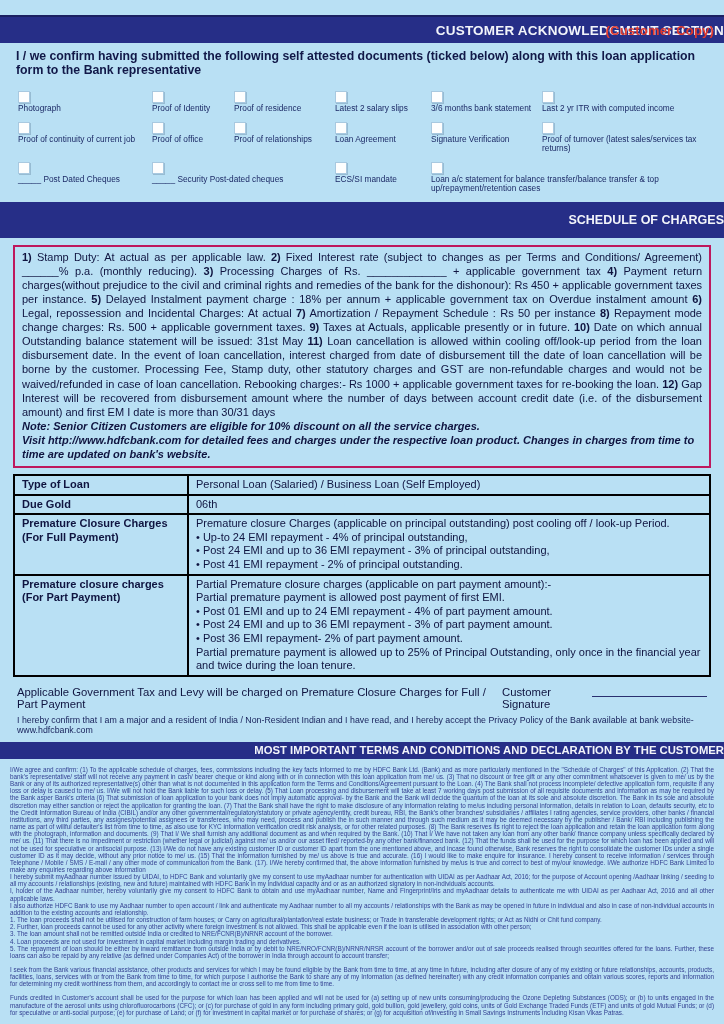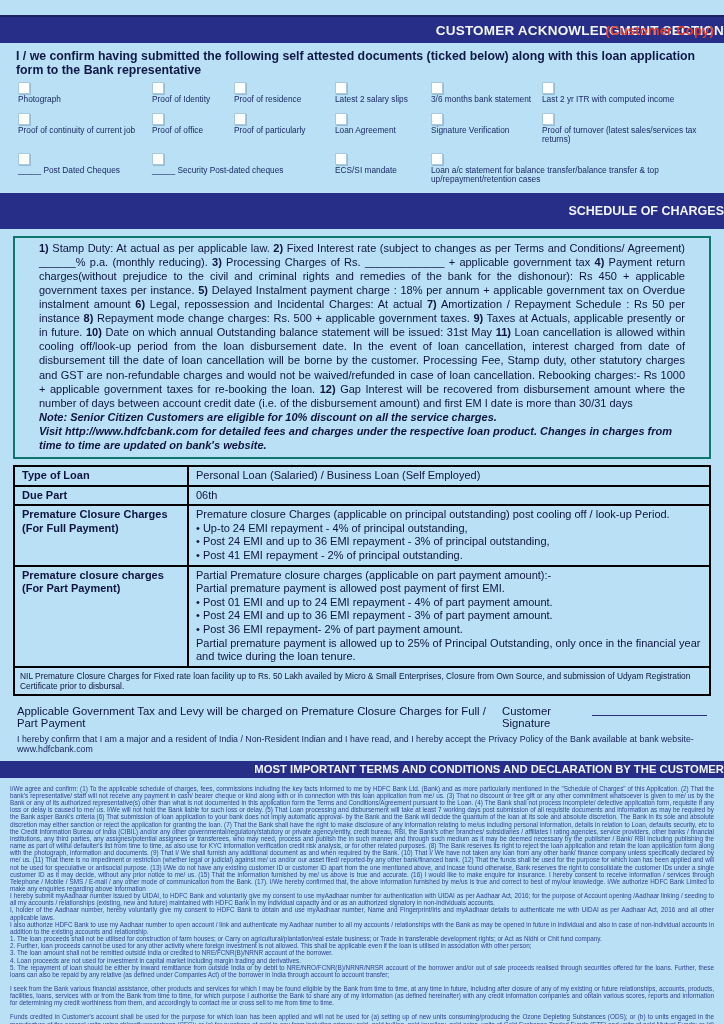--- a/index.html
+++ b/index.html
@@ -13,36 +13,36 @@
   }
   .bar{
     background:#262e87;
     color:#f2f4fa;
     display:flex;align-items:center;justify-content:flex-end;
     position:relative;
     width:100%;
   }
   .bar.b1{height:26px;margin-top:15px;font-size:13.5px;font-weight:bold;letter-spacing:.2px;border-top:2px solid #1b2162;}
   .copy{position:absolute;right:10px;top:0;bottom:0;display:flex;align-items:center;color:#e0392d;font-weight:bold;font-size:13px;}
-  .intro{margin:6px 16px 5px;font-weight:bold;font-size:12.3px;color:#111848;}
+  .intro{margin:6px 16px 14px;font-weight:bold;font-size:12.3px;color:#111848;}
   .cb-grid{
     display:grid;
     grid-template-columns:130px 78px 97px 92px 107px 1fr;
     column-gap:4px;row-gap:8px;
     margin:2px 8px 8px 18px;
     font-size:8.3px;color:#1c2a66;
   }
   .cb-item{display:flex;align-items:flex-start;min-width:0;flex-direction:column;}
   .cb{width:10px;height:10px;background:#fdfefe;border:1px solid #a8c9e0;box-shadow:1px 1px 0 rgba(90,120,150,.35);flex:none;margin-top:0;}
   .cb-label{padding-top:1px;line-height:1.15;}
   .bar.b2{height:36px;font-size:12.5px;font-weight:bold;}
   .sched-box{
     margin:7px 13px 0;
-    border:2px solid #0f766e;
-    padding:3px 24px 5px;
+    border:2px solid #be185d;
+    padding:3px 7px 5px;
     font-size:11px;line-height:14.1px;
     text-align:justify;color:#0f1440;
   }
   .sched-note{font-weight:bold;font-style:italic;text-align:left;}
   .tbl{width:calc(100% - 26px);margin:6px 13px 0;border-collapse:collapse;font-size:11px;color:#0f1440;}
   .tbl td{border:2px solid #000000;padding:2px 7px;vertical-align:top;line-height:13.6px;}
   .t-label{width:158px;font-weight:bold;}
   .t-nil{font-size:8.4px;padding:3px 5px !important;line-height:10px !important;}
   .tax-row{display:flex;align-items:flex-end;margin:9px 17px 0;font-size:11.3px;color:#0f1440;}
   .sig{margin-left:auto;display:flex;}
@@ -92,21 +92,21 @@
     <div class="cb-item">
       <span class="cb"></span>
       <span class="cb-label">Proof of continuity of current job</span>
     </div>
     <div class="cb-item">
       <span class="cb"></span>
       <span class="cb-label">Proof of office</span>
     </div>
     <div class="cb-item">
       <span class="cb"></span>
-      <span class="cb-label">Proof of particularly</span>
+      <span class="cb-label">Proof of relationships</span>
     </div>
     <div class="cb-item">
       <span class="cb"></span>
       <span class="cb-label">Loan Agreement</span>
     </div>
     <div class="cb-item">
       <span class="cb"></span>
       <span class="cb-label">Signature Verification</span>
     </div>
     <div class="cb-item">
@@ -143,21 +143,21 @@
 
 <table class="tbl">
   <tbody>
       <tr>
         <td class="t-label">Type of Loan</td>
         <td class="t-value">
           <div>Personal Loan (Salaried) / Business Loan (Self Employed)</div>
         </td>
       </tr>
       <tr>
-        <td class="t-label">Due Part</td>
+        <td class="t-label">Due Gold</td>
         <td class="t-value">
           <div>06th</div>
         </td>
       </tr>
       <tr>
         <td class="t-label">Premature Closure Charges (For Full Payment)</td>
         <td class="t-value">
           <div>Premature closure Charges (applicable on principal outstanding) post cooling off / look-up Period.</div>
           <div>• Up-to 24 EMI repayment - 4% of principal outstanding,</div>
           <div>• Post 24 EMI and up to 36 EMI repayment - 3% of principal outstanding,</div>
@@ -167,23 +167,20 @@
       <tr>
         <td class="t-label">Premature closure charges (For Part Payment)</td>
         <td class="t-value">
           <div>Partial Premature closure charges (applicable on part payment amount):-</div>
           <div>Partial premature payment is allowed post payment of first EMI.</div>
           <div>• Post 01 EMI and up to 24 EMI repayment - 4% of part payment amount.</div>
           <div>• Post 24 EMI and up to 36 EMI repayment - 3% of part payment amount.</div>
           <div>• Post 36 EMI repayment- 2% of part payment amount.</div>
           <div>Partial premature payment is allowed up to 25% of Principal Outstanding, only once in the financial year and twice during the loan tenure.</div>
         </td>
-      </tr>
-      <tr>
-        <td colspan="2" class="t-nil">NIL Premature Closure Charges for Fixed rate loan facility up to Rs. 50 Lakh availed by Micro &amp; Small Enterprises, Closure from Own Source, and submission of Udyam Registration Certificate prior to disbursal.</td>
       </tr>
     </tbody>
 </table>
 
 <div class="tax-row">
   <span>Applicable Government Tax and Levy will be charged on Premature Closure Charges for Full / Part Payment</span>
   <span class="sig">
     <span>Customer Signature</span>
     <span class="sig-line"></span>
   </span>

